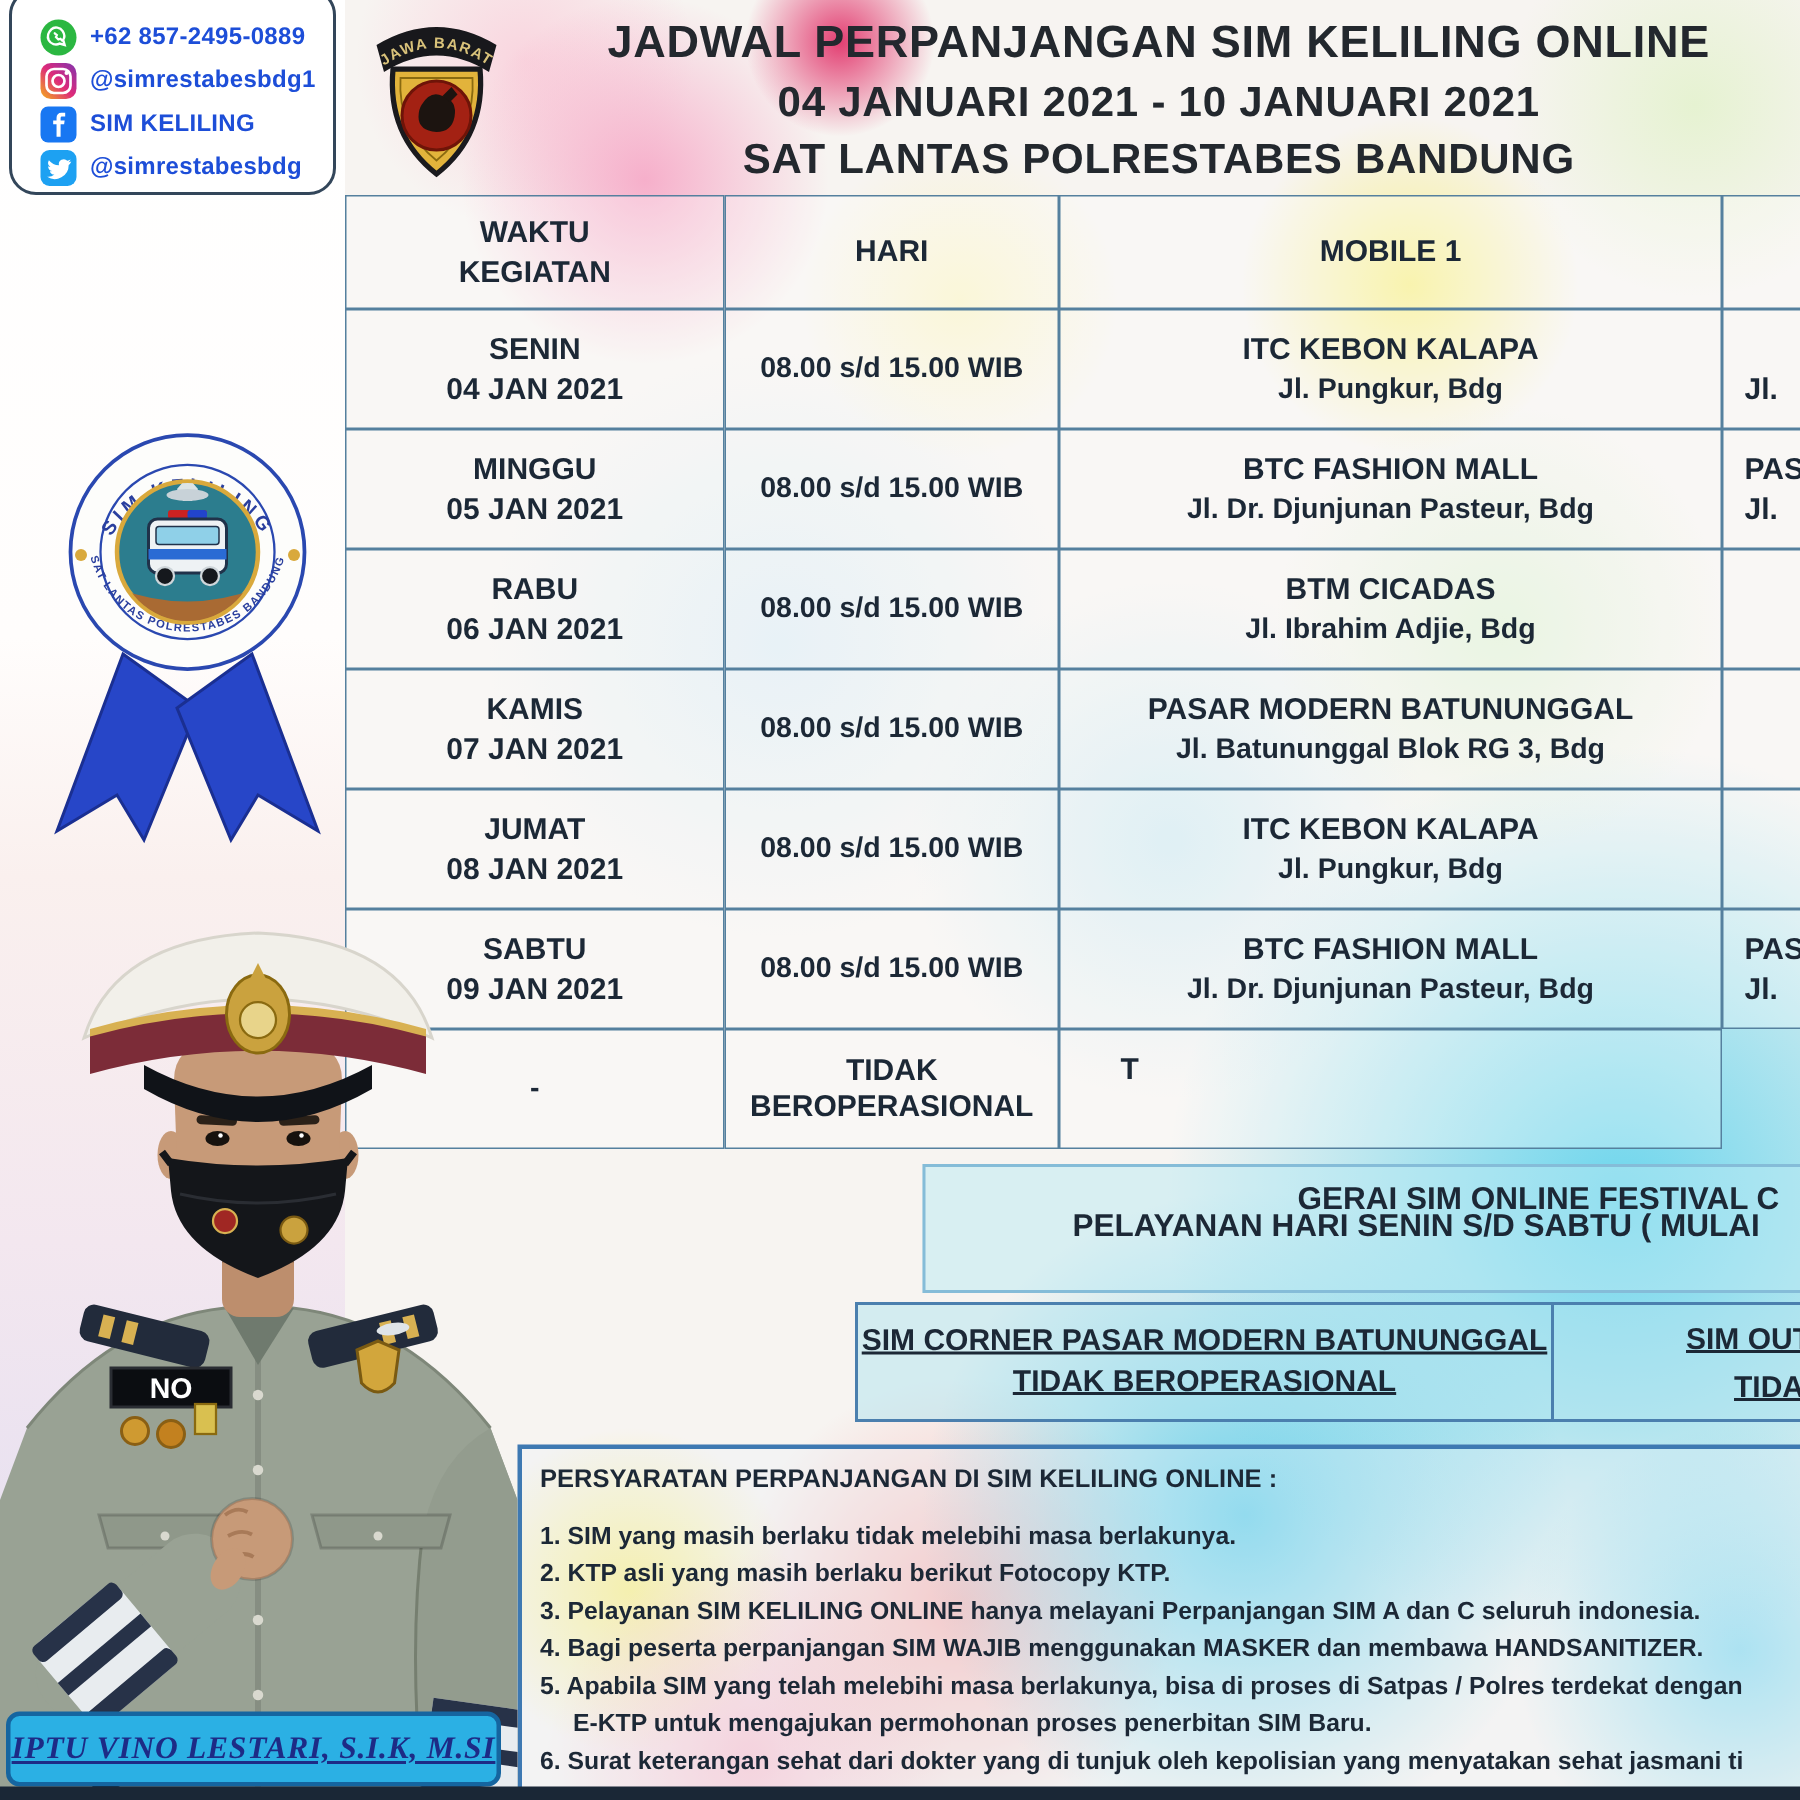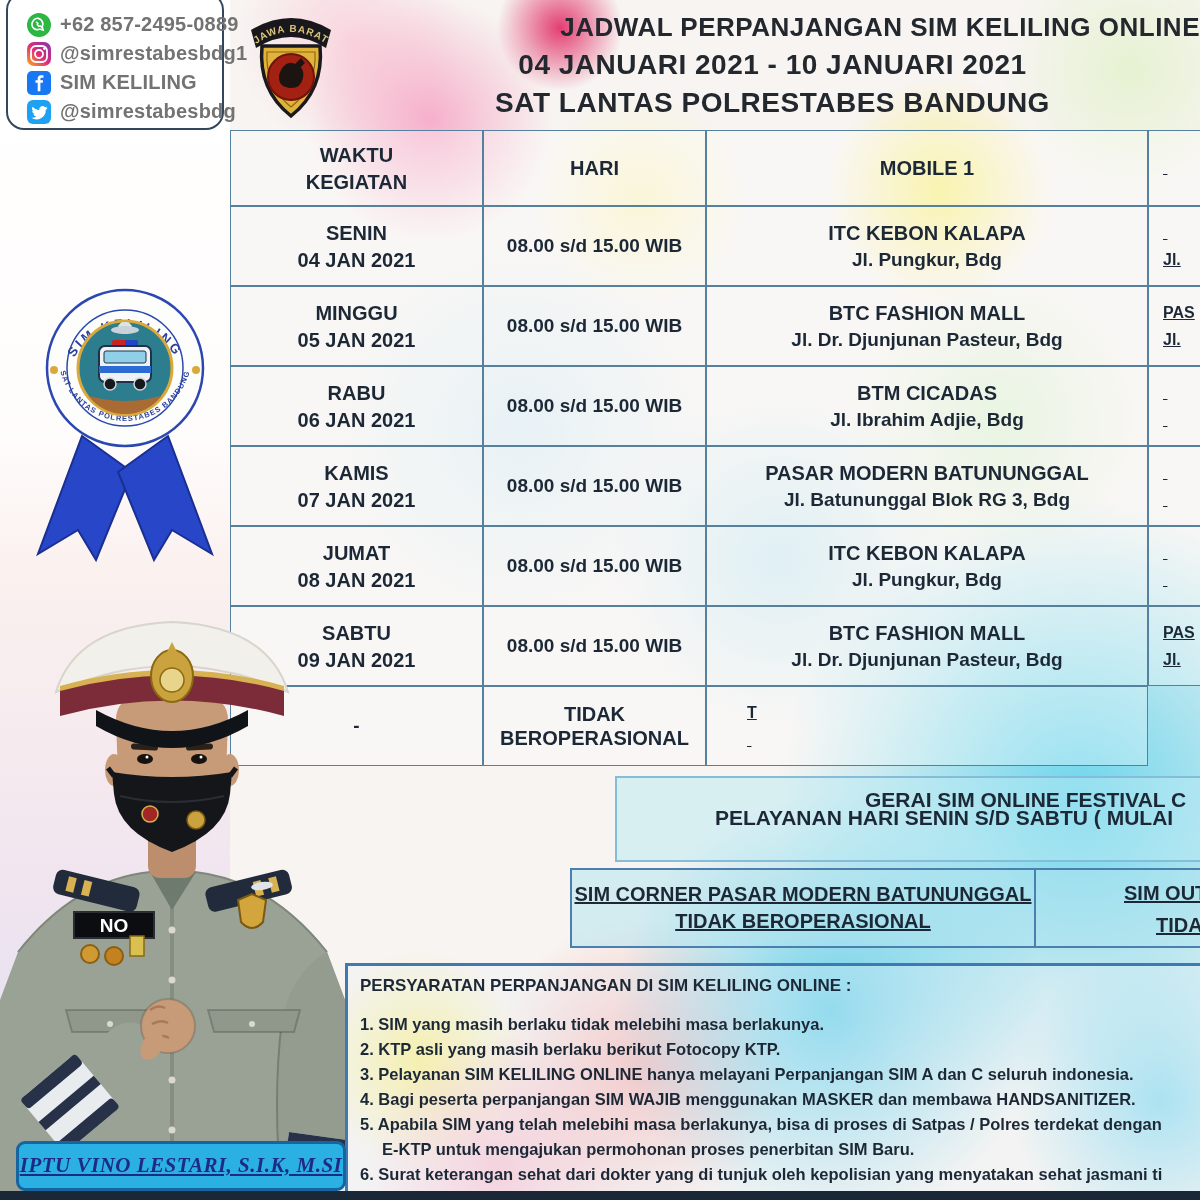--- a/index.html
+++ b/index.html
@@ -24,36 +24,36 @@
       radial-gradient(circle 230px at 80px 1020px, rgba(208,206,238,.8), rgba(208,206,238,0) 75%),
       radial-gradient(circle 200px at 60px 740px, rgba(247,209,219,.7), rgba(247,209,219,0) 75%),
       #f7f4f1;}
   .abs{position:absolute;}
   .sidebar-bg{left:0;top:0;width:230px;height:1062px;z-index:1;
     background:linear-gradient(180deg,#ffffff 0%,#fffdfc 40%,#faf0ee 55%,#f3e7ef 78%,#e6e0f1 100%);}
   
   .contact-card{left:6px;top:-8px;width:218px;height:138px;z-index:4;background:#fff;
     border:2px solid #33465a;border-radius:18px;padding:16px 0 0 18px;box-sizing:border-box;}
   .c-row{display:flex;align-items:center;gap:8px;height:29px;}
-  .c-row span.lbl{font-weight:bold;color:#737373;font-size:20px;letter-spacing:.2px;white-space:nowrap;}
+  .c-row span.lbl{font-weight:bold;color:#1d4ed8;font-size:16px;letter-spacing:.2px;white-space:nowrap;}
   .c-row svg{flex:0 0 auto;}
   
   .title{left:345px;top:12px;width:855px;text-align:center;z-index:2;color:#23282e;font-weight:bold;}
-  .title .t1{font-size:26px;letter-spacing:.5px;text-align:right;}
+  .title .t1{font-size:30px;letter-spacing:.5px;}
   .title .t2,.title .t3{font-size:28px;margin-top:6px;letter-spacing:.5px;}
   
   .schedule{left:230px;top:130px;width:1338px;z-index:2;display:grid;
     grid-template-columns:253px 223px 442px 420px;grid-template-rows:76px repeat(7,80px);}
   .cell{border:1px solid #55809e;background:rgba(255,255,255,.28);display:flex;flex-direction:column;
     align-items:center;justify-content:center;text-align:center;font-weight:bold;color:#1c2836;gap:3px;}
   .cell .big{font-size:20px;line-height:24px;}
   .cell .sub{font-size:19px;line-height:24px;}
   .cell .ln:empty{display:none;}
   .col4{align-items:flex-start;padding-left:14px;box-sizing:border-box;}
-  .col4 .frag{min-height:24px;font-size:16px;line-height:24px;text-decoration:underline;}
+  .col4 .frag{min-height:24px;font-size:20px;line-height:24px;}
   .col4 .frag:empty::before{content:"\00a0";}
   .pad-far{padding-left:40px;}
   
   .gerai{left:615px;top:776px;width:760px;height:82px;z-index:3;border:2px solid #85bcd8;
     background:rgba(186,233,243,.5);}
   .gerai .g1,.gerai .g2{position:absolute;white-space:nowrap;font-weight:bold;color:#1c2836;font-size:21px;text-align:center;}
   .gerai .g1{left:248px;top:10px;}
   .gerai .g2{left:98px;top:28px;}
   .corner-row{left:570px;top:868px;z-index:3;display:flex;}
   .corner-box{border:2px solid #4b7fae;background:rgba(175,228,240,.5);height:80px;box-sizing:border-box;position:relative;}
@@ -66,21 +66,21 @@
   .req{left:345px;top:963px;width:860px;height:232px;z-index:3;border:3px solid #3e79b2;
     background:rgba(235,242,247,.3);box-sizing:border-box;padding:10px 0 0 12px;overflow:hidden;}
   .req .head{font-weight:bold;color:#1c2836;font-size:17px;white-space:nowrap;}
   .req .list{margin-top:16px;}
   .req .line{font-weight:bold;color:#1c2836;font-size:16.5px;line-height:25px;white-space:nowrap;}
   .req .line.indent{padding-left:22px;}
   
   .jb-badge{left:243px;top:2px;z-index:4;}
   .ribbon-badge{left:20px;top:258px;z-index:4;}
   .officer{left:0;top:580px;z-index:5;}
-  .name-banner{left:16px;top:1141px;width:330px;height:50px;z-index:6;background:#2bb0e4;
+  .name-banner{left:4px;top:1141px;width:330px;height:50px;z-index:6;background:#2bb0e4;
     border:3px solid #1565a0;border-radius:9px;box-sizing:border-box;text-align:center;
     font-family:"Liberation Serif",serif;font-style:italic;font-weight:bold;font-size:21px;
     color:#1d2b86;line-height:42px;text-decoration:underline;letter-spacing:.5px;}
   .bottom-strip{left:0;top:1191px;width:1200px;height:9px;background:#1a2736;z-index:7;}
 </style>
 </head>
 <body>
 
 <div class="poster">
 

